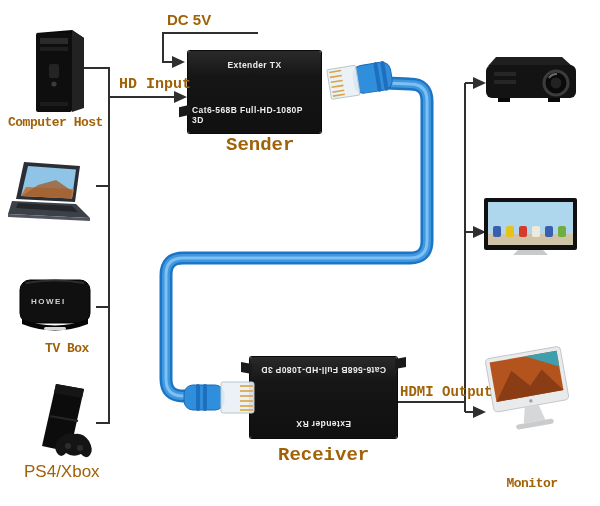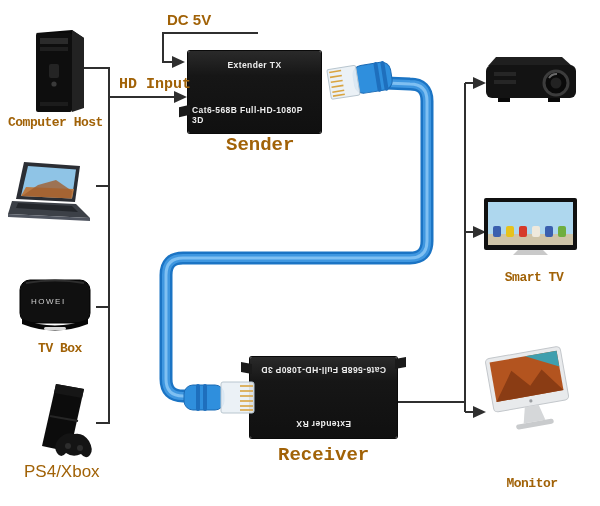--- a/index.html
+++ b/index.html
@@ -14,21 +14,21 @@
   .boxlbl{font-size:19px;letter-spacing:0px;}
   .extbox{position:absolute;z-index:2;background:linear-gradient(#2a2a2a,#161616 30%,#101010);
           border-radius:2px;box-shadow:0 0 0 1px #0a0a0a;}
   .extbox .inner{width:100%;height:100%;display:flex;flex-direction:column;
                  justify-content:space-between;align-items:center;box-sizing:border-box;
                  padding:9px 4px 8px 4px;}
   .extline{color:#ededed;font-size:8.5px;font-weight:bold;letter-spacing:0.4px;
            font-family:"Liberation Sans",sans-serif;}
   .flip{transform:rotate(180deg);}
   .ear{position:absolute;width:11px;height:10px;background:#1a1a1a;z-index:2;}
-  .logo{position:absolute;color:#cfcfcf;font-size:8px;font-weight:normal;letter-spacing:1.5px;
+  .logo{position:absolute;color:#cfcfcf;font-size:8px;font-weight:bold;letter-spacing:1.5px;
         z-index:3;font-family:"Liberation Sans",sans-serif;}
 </style>
 </head>
 <body>
 
 <div id="canvas">
 
   <svg class="abs" style="left:0;top:0;z-index:1;" width="600" height="506" viewBox="0 0 600 506">
     <g stroke="#2f2f2f" stroke-width="2" fill="none">
 
@@ -182,25 +182,25 @@
       <rect x="14" y="10" width="68" height="40" fill="#b3541f"></rect>
       <polygon points="50,10 82,10 82,26" fill="#3f9fae"></polygon>
       <polygon points="14,50 34,22 50,40 64,26 82,50" fill="#8a3c14"></polygon>
       <circle cx="48" cy="55" r="1.6" fill="#9a9da1"></circle>
       <polygon points="41,60 55,60 59,76 37,76" fill="#d5d7d9"></polygon>
       <rect x="29" y="76" width="38" height="5" rx="2.5" fill="#c9cbcd"></rect>
     </g>
   </svg>
 
   <div class="lbl mono devlbl" style="left:8px;top:115px;width:92px;">Computer Host</div>
-  <div class="lbl mono devlbl" style="left:14px;top:341px;width:92px;">TV Box</div>
+  <div class="lbl mono devlbl" style="left:21px;top:341px;width:92px;">TV Box</div>
   <div class="lbl sans" style="left:24px;top:462px;font-size:17px;font-weight:normal;text-align:center;">PS4/Xbox</div>
 
   <div class="lbl mono boxlbl" style="left:226px;top:134px;">Sender</div>
   <div class="lbl mono boxlbl" style="left:278px;top:444px;">Receiver</div>
 
   <div class="lbl sans" style="left:167px;top:11px;font-size:15px;">DC 5V</div>
   <div class="lbl mono" style="left:119px;top:76px;font-size:15px;text-align:center;">HD Input</div>
-
-  <div class="lbl mono devlbl" style="left:488px;top:270px;width:92px;">Smart TV</div>
+  <div class="lbl mono" style="left:400px;top:384px;font-size:14px;">HDMI Output</div>
+
   <div class="lbl mono devlbl" style="left:486px;top:476px;width:92px;">Monitor</div>
 
 </div>
 
 </body></html>

